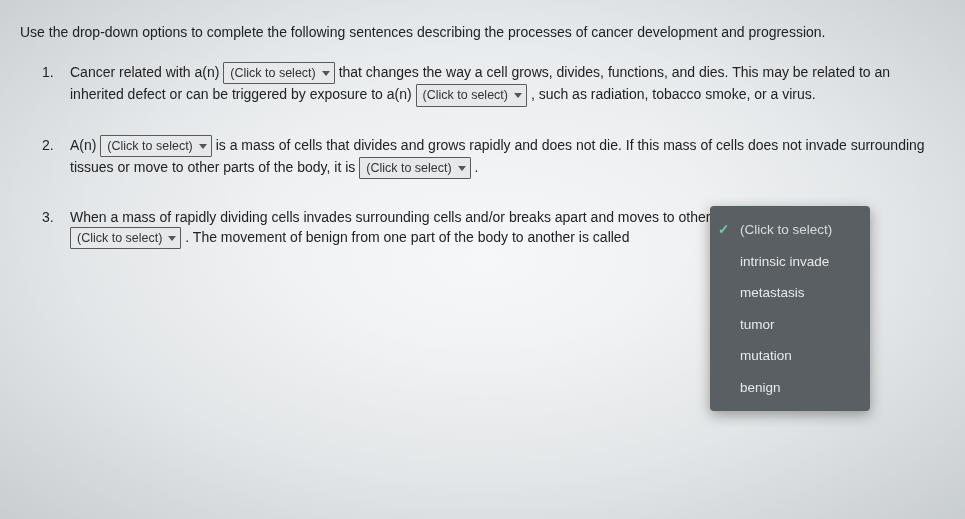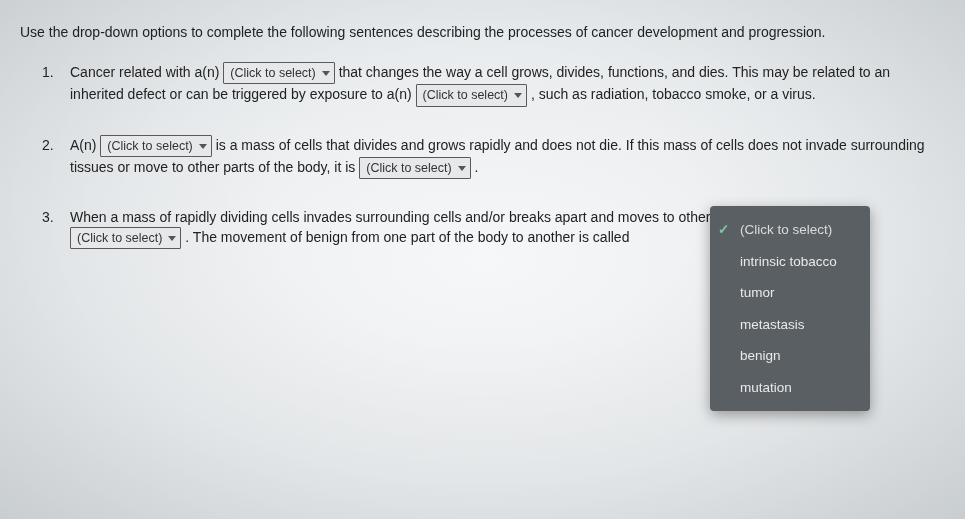--- a/index.html
+++ b/index.html
@@ -134,18 +134,18 @@
     </li>
 
   </ol>
 </div>
 
 <div class="dropdown" style="left:710px; top:206px;">
   <div class="opt placeholder">
     <span class="chk">✓</span>
     <span>(Click to select)</span>
   </div>
-  <div class="opt">intrinsic tobacco</div>
+  <div class="opt">intrinsic invade</div>
+  <div class="opt">metastasis</div>
   <div class="opt">tumor</div>
-  <div class="opt">metastasis</div>
+  <div class="opt">mutation</div>
   <div class="opt">benign</div>
-  <div class="opt">mutation</div>
 </div>
 
 </body></html>

